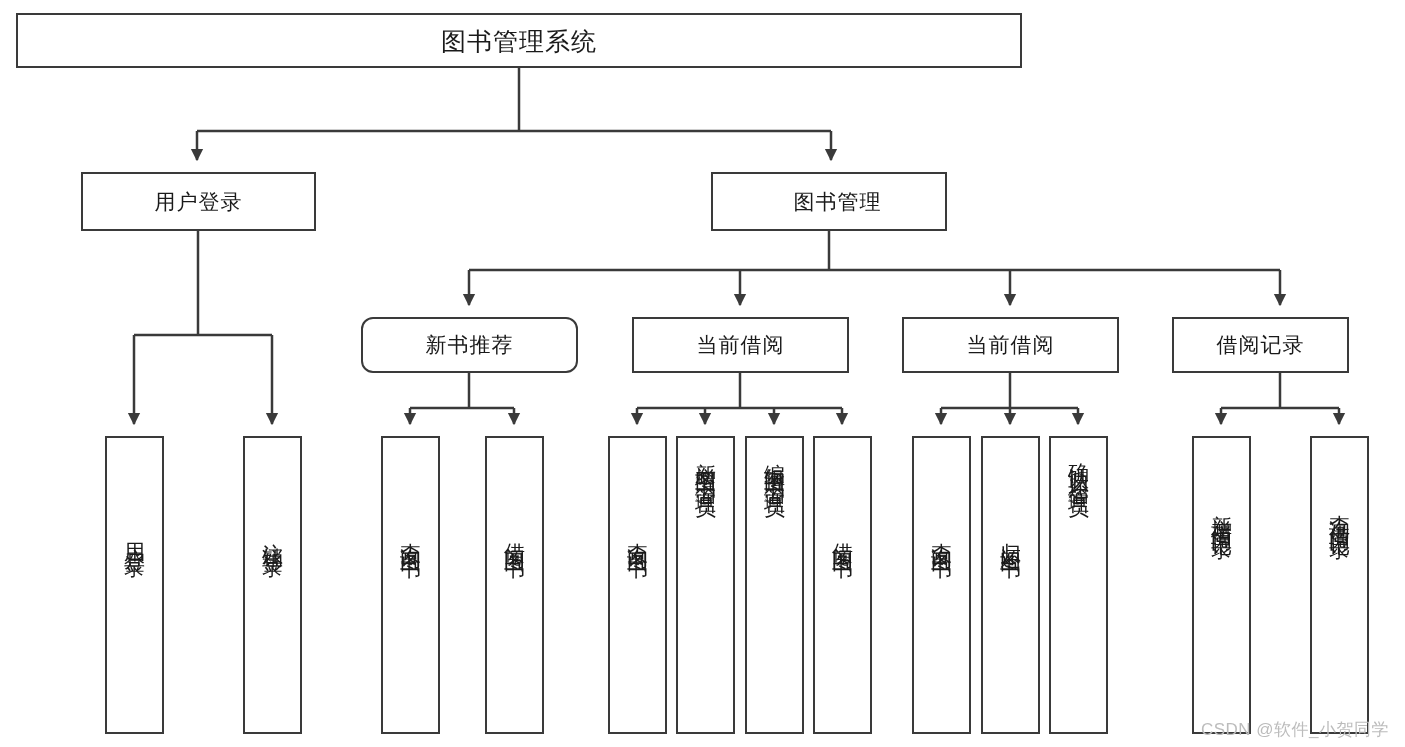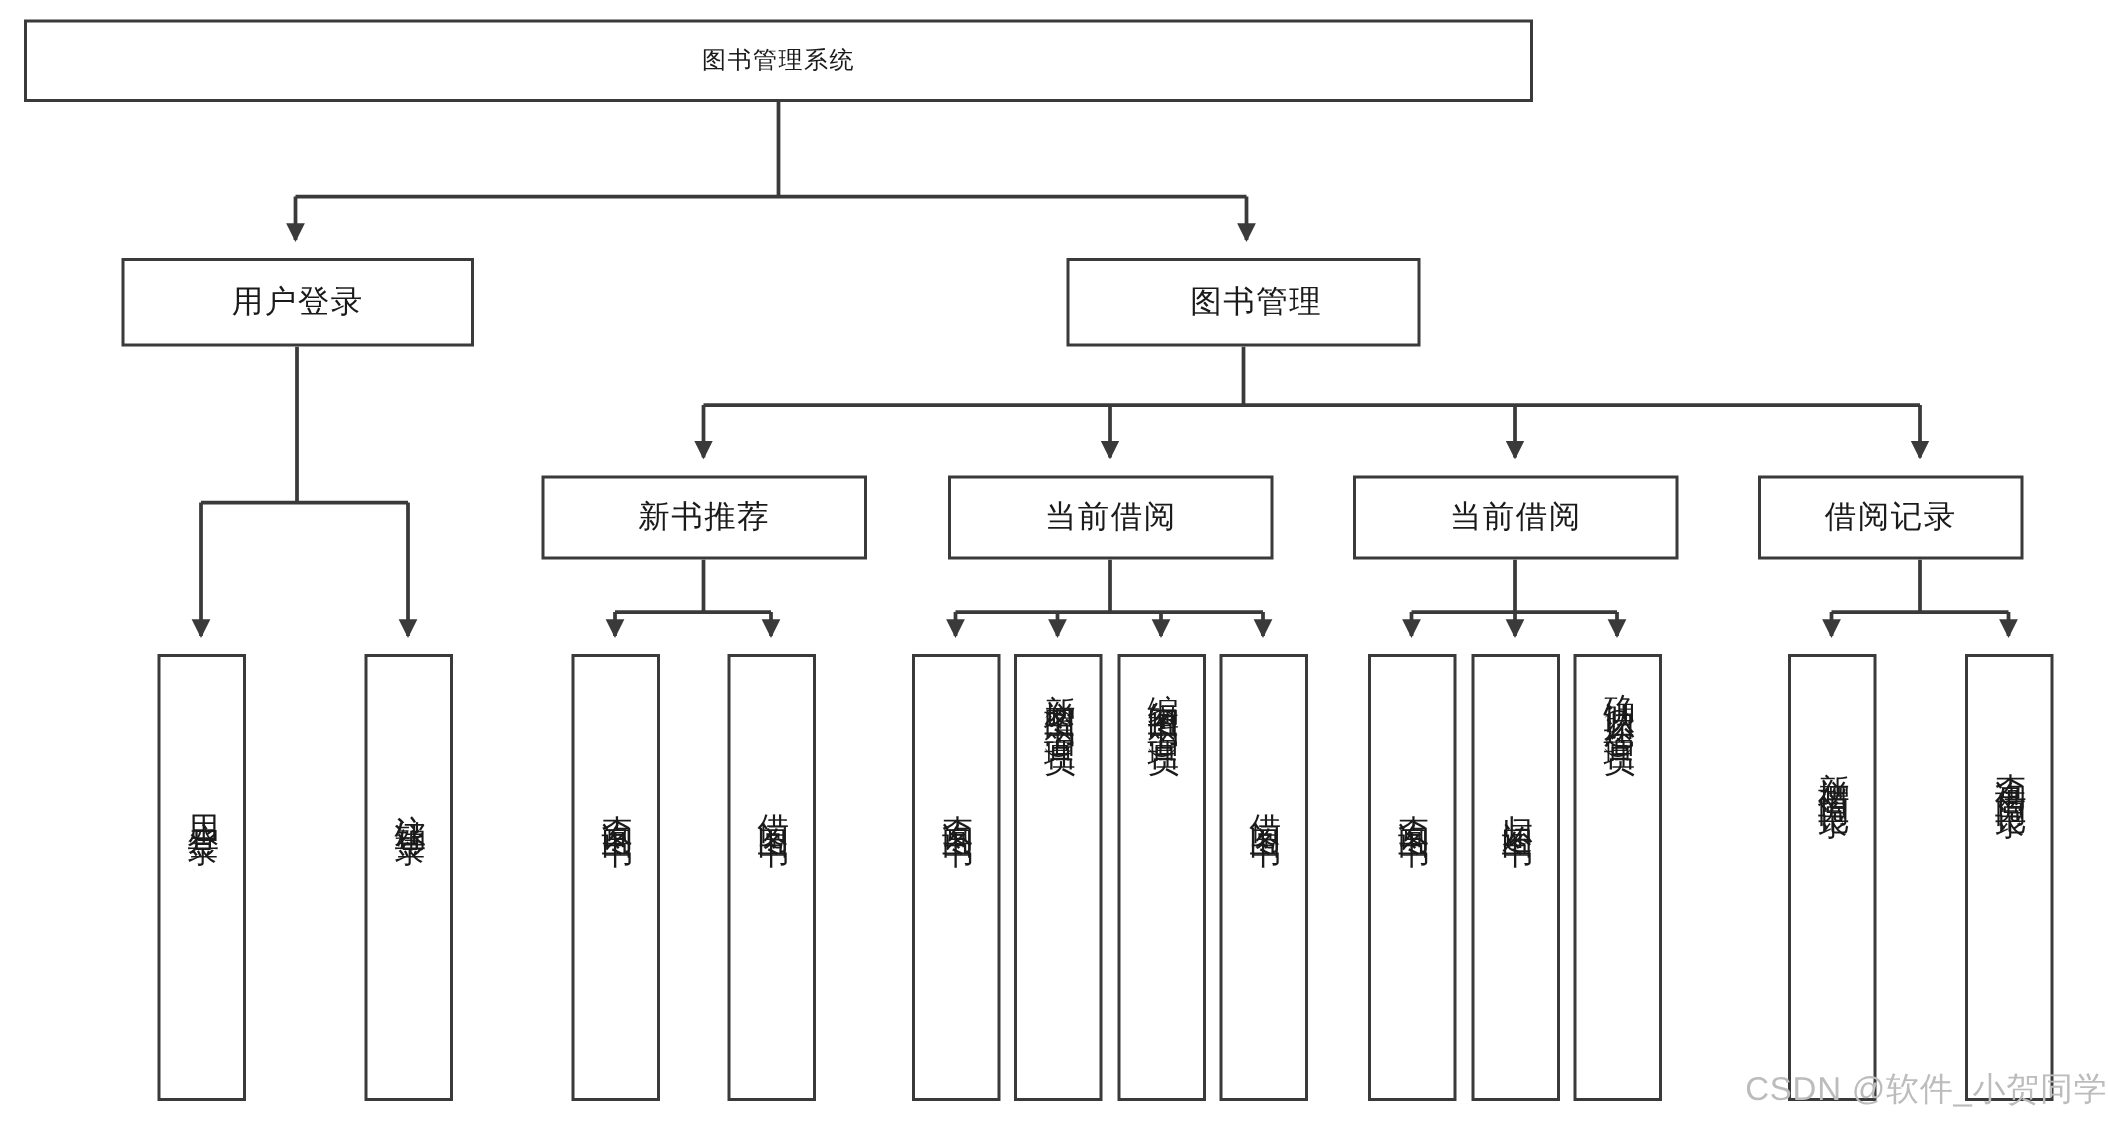--- a/index.html
+++ b/index.html
@@ -35,44 +35,44 @@
     align-items: center;
     justify-content: center;
     color: #1a1a1a;
   }
   .node.horiz {
     font-size: 21px;
     letter-spacing: 1px;
     line-height: 1.2;
   }
   .node.root {
-    font-size: 16px;
+    font-size: 25px;
   }
   .node.vert {
     align-items: flex-start;
     justify-content: center;
     padding-top: 0;
   }
   .vlabel {
     writing-mode: vertical-rl;
     text-orientation: upright;
     font-size: 21px;
     line-height: 1.05;
     letter-spacing: 5px;
     color: #1a1a1a;
     white-space: nowrap;
   }
   .vert.pad-long .vlabel { padding-top: 8px; }
   .vert.pad-mid .vlabel  { padding-top: 60px; }
   .vert.pad-short .vlabel{ padding-top: 88px; }
   .watermark {
     position: absolute;
-    right: 0;
+    right: 16px;
     bottom: 6px;
-    font-size: 22px;
+    font-size: 17px;
     color: #bcbcbc;
     letter-spacing: 0.5px;
     white-space: nowrap;
   }
 </style>
 </head>
 <body>
 
 <div id="diagram">
 
@@ -125,21 +125,21 @@
       <path d="M 1221 408 L 1221 424" marker-end="url(#arrow)"></path>
       <path d="M 1339 408 L 1339 424" marker-end="url(#arrow)"></path>
     </g>
   </svg>
 
   <div class="node horiz root" style="left:16px; top:13px; width:1006px; height:55px;">图书管理系统</div>
 
   <div class="node horiz" style="left:81px; top:172px; width:235px; height:59px;">用户登录</div>
   <div class="node horiz" style="left:711px; top:172px; width:236px; height:59px;padding-left:17px;">图书管理</div>
 
-  <div class="node horiz" style="left:361px; top:317px; width:217px; height:56px;">新书推荐</div>
+  <div class="node horiz" style="left:361px; top:317px; width:217px; height:56px;border-radius:12px;">新书推荐</div>
   <div class="node horiz" style="left:632px; top:317px; width:217px; height:56px;">当前借阅</div>
   <div class="node horiz" style="left:902px; top:317px; width:217px; height:56px;">当前借阅</div>
   <div class="node horiz" style="left:1172px; top:317px; width:177px; height:56px;">借阅记录</div>
 
   <div class="node vert pad-short" style="left:105px; top:436px; width:59px; height:298px;">
     <span class="vlabel">用户登录</span>
   </div>
   <div class="node vert pad-short" style="left:243px; top:436px; width:59px; height:298px;">
     <span class="vlabel">注销登录</span>
   </div>

